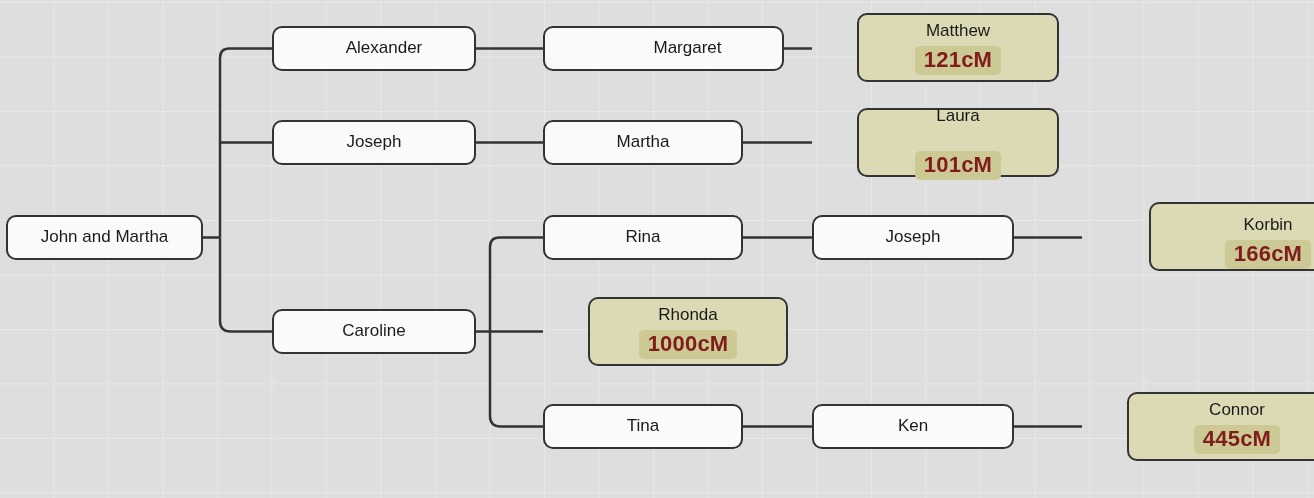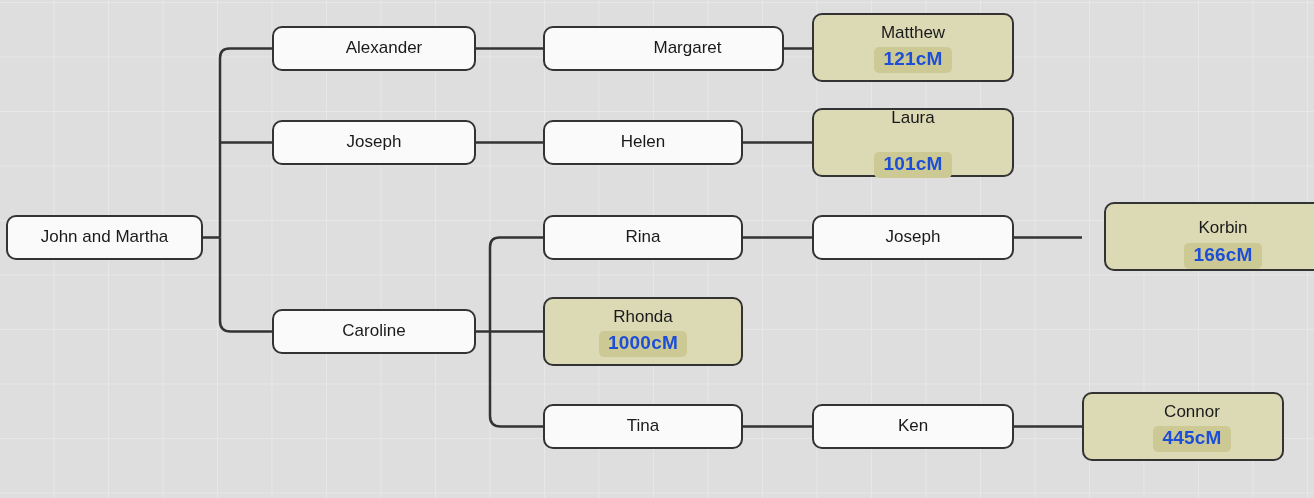--- a/index.html
+++ b/index.html
@@ -47,36 +47,37 @@
   .node.plain {
     background: #fafafa;
     height: 45px;
     font-size: 17px;
   }
   .node.match {
     background: #dcd9b5;
     height: 69px;
     font-size: 17px;
     padding-top: 2px;
+    margin-left: 45px;
   }
   .node .name {
     display: block;
     text-align: center;
   }
   .node.match .name {
     margin-bottom: 5px;
   }
   .badge {
     display: inline-block;
     background: #cdc994;
     border-radius: 5px;
     padding: 2px 9px 3px 9px;
-    font-size: 19px;
+    font-size: 22px;
     font-weight: bold;
-    color: #1d4ed8;
+    color: #7f1d1d;
     letter-spacing: 0.2px;
   }
 </style>
 </head>
 <body>
 
 <div id="canvas">
 
   <svg id="edges" viewBox="0 0 1314 498" width="1314" height="498" xmlns="http://www.w3.org/2000/svg">
       <path d="M 203 237.5 L 220 237.5" fill="none" stroke="#333333" stroke-width="2.5" stroke-linecap="butt"></path>
@@ -107,21 +108,21 @@
       <div class="node plain" style="left: 272px; top: 120px; width: 204px;">
         <span class="name">Joseph</span>
       </div>
       <div class="node plain" style="left: 272px; top: 309px; width: 204px;">
         <span class="name">Caroline</span>
       </div>
       <div class="node plain" style="left: 543px; top: 26px; width: 241px; padding-left: 48px;">
         <span class="name">Margaret</span>
       </div>
       <div class="node plain" style="left: 543px; top: 120px; width: 200px;">
-        <span class="name">Helen</span>
+        <span class="name">Martha</span>
       </div>
       <div class="node plain" style="left: 543px; top: 215px; width: 200px;">
         <span class="name">Rina</span>
       </div>
       <div class="node match" style="left: 543px; top: 297px; width: 200px;">
         <span class="name">Rhonda</span>
         <span class="badge">1000cM</span>
       </div>
       <div class="node plain" style="left: 543px; top: 404px; width: 200px;">
         <span class="name">Tina</span>

